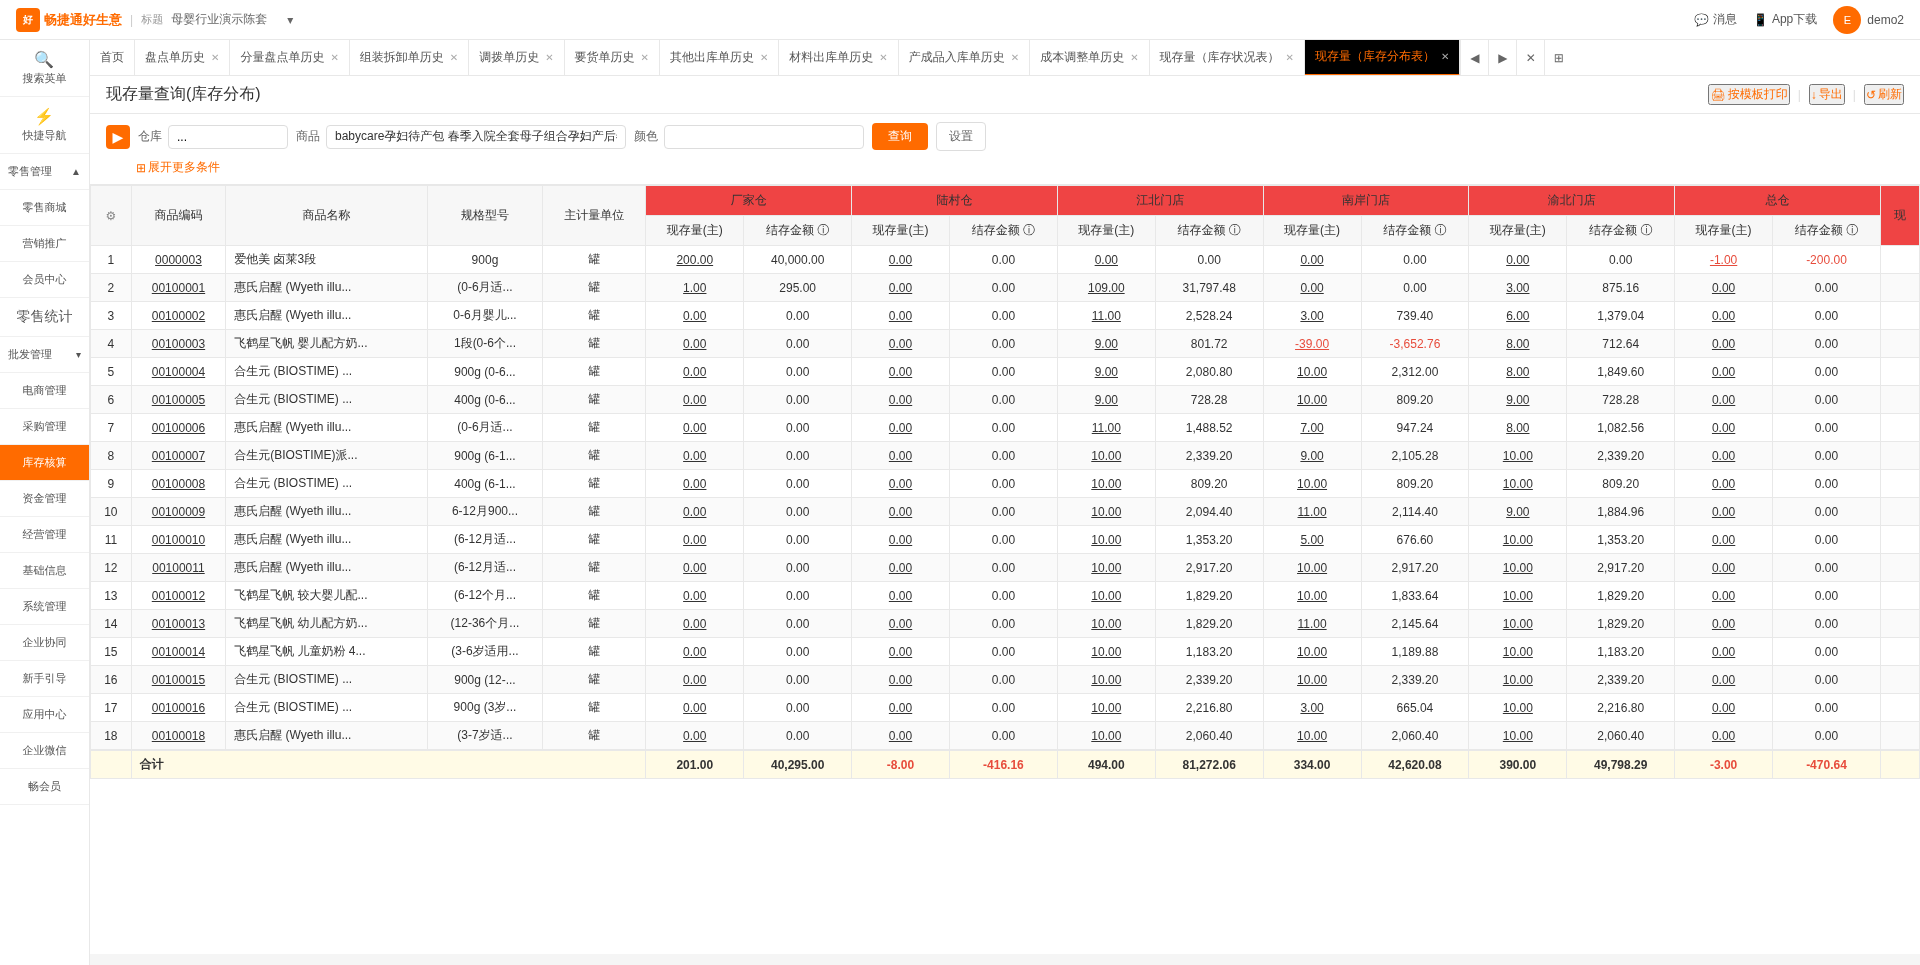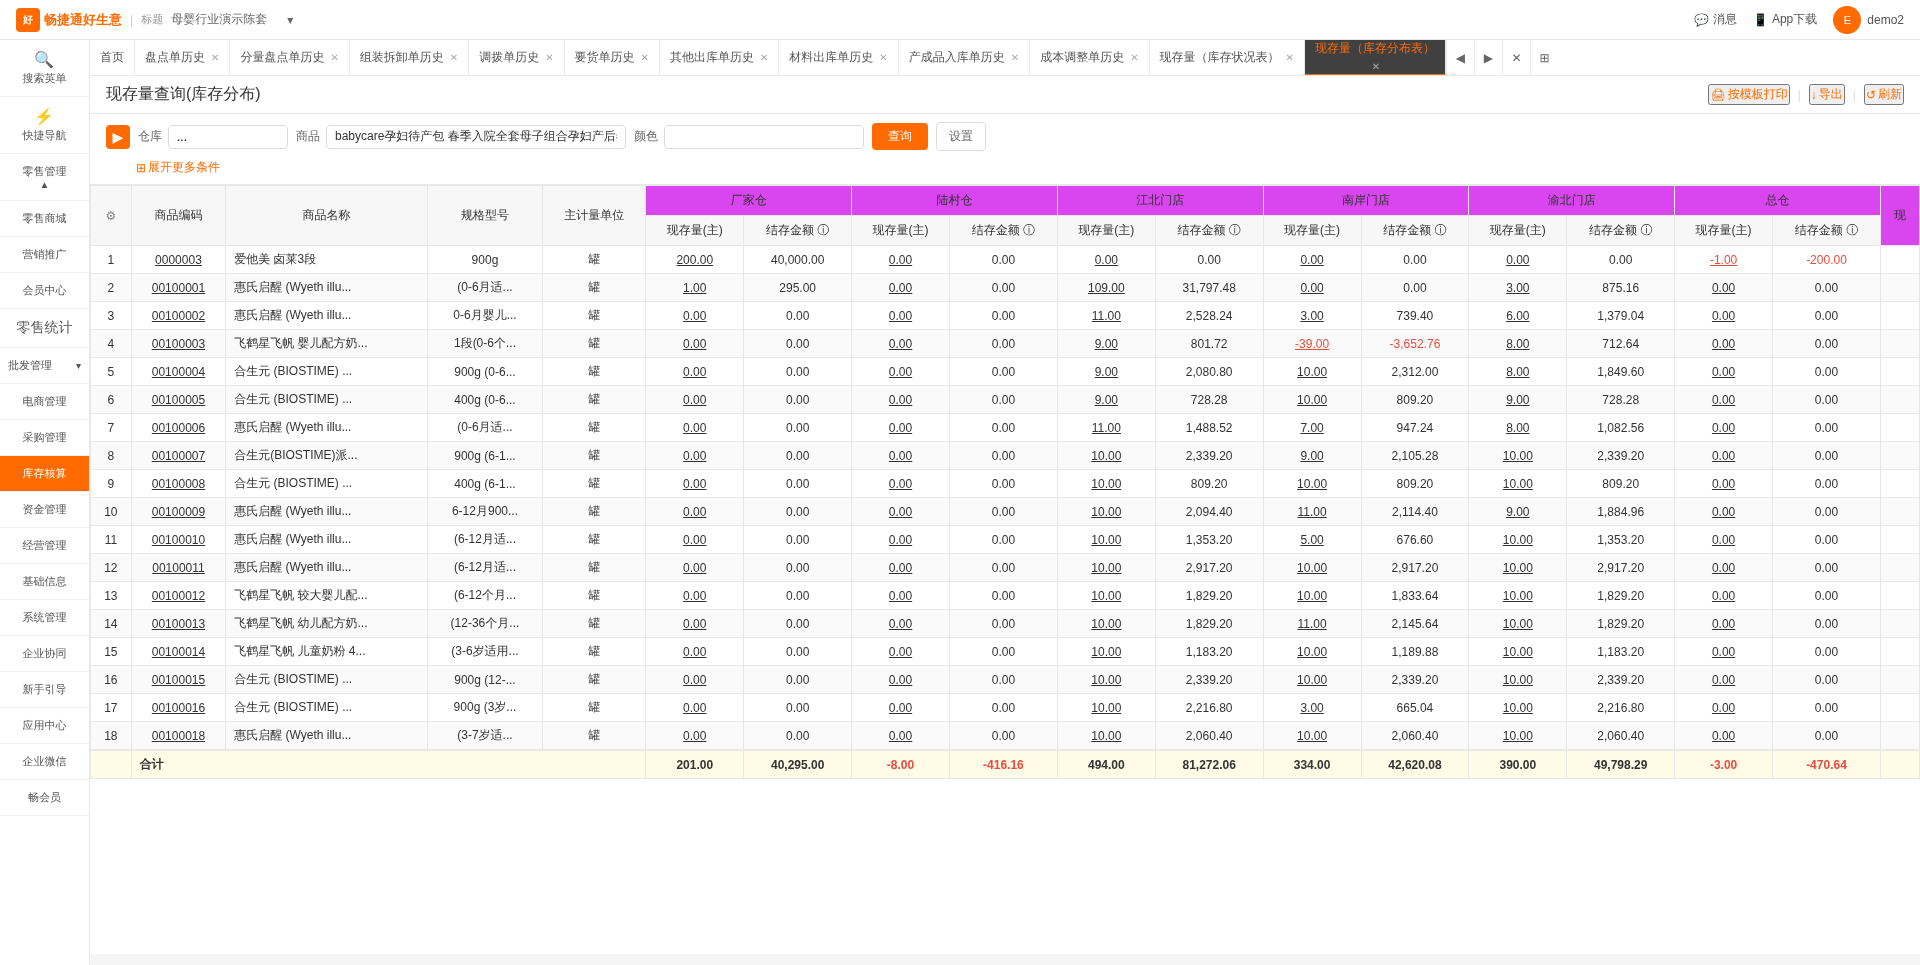--- a/index.html
+++ b/index.html
@@ -68,21 +68,21 @@
       display: flex;
       align-items: center;
       gap: 4px;
       white-space: nowrap;
       cursor: pointer;
       font-size: 12px;
       color: #555;
       border-right: 1px solid #e8e8e8;
       flex-shrink: 0;
     }
-    .tab-item.active { background: #404040; color: #ff6b00; border-bottom: 2px solid #ff6b00; flex-direction: column; }
+    .tab-item.active { background: #000000; color: #ff6b00; border-bottom: 2px solid #ff6b00; }
     .tab-item .close-btn { color: #aaa; font-size: 10px; cursor: pointer; margin-left: 2px; }
     .tab-nav-btn { width: 28px; height: 36px; display: flex; align-items: center; justify-content: center; cursor: pointer; color: #666; border-left: 1px solid #e8e8e8; flex-shrink: 0; }
 
     
     .main {
       position: fixed;
       top: 76px;
       left: 90px; right: 0; bottom: 0;
       overflow: hidden;
       background: #f5f5f5;
@@ -188,21 +188,21 @@
       text-align: center;
       font-weight: normal;
       color: #333;
       white-space: nowrap;
       position: sticky;
       top: 0;
       background: #f7f7f7;
       z-index: 10;
     }
     thead th.group-header {
-      background: #d946ef;
+      background: #ef4444;
     }
     tbody tr:nth-child(even) { background: #fafafa; }
     tbody td {
       border: 1px solid #e8e8e8;
       padding: 5px 8px;
       text-align: center;
       color: #333;
       white-space: nowrap;
     }
     tbody td.text-left { text-align: left; }
@@ -253,21 +253,21 @@
 
 <div class="sidebar">
   <div class="sidebar-item" style="font-size:11px;">
     <div class="menu-icon">🔍</div>
     <span>搜索英单</span>
   </div>
   <div class="sidebar-item" style="font-size:11px;">
     <div class="menu-icon">⚡</div>
     <span>快捷导航</span>
   </div>
-  <div class="sidebar-item has-sub" style="font-size:11px;flex-direction:column;">
+  <div class="sidebar-item has-sub" style="font-size:11px;">
     <span>零售管理</span>
     <span class="arrow">▲</span>
   </div>
   <div class="sidebar-item" style="font-size:11px;">
     <span>零售商城</span>
   </div>
   <div class="sidebar-item" style="font-size:11px;">
     <span>营销推广</span>
   </div>
   <div class="sidebar-item" style="font-size:11px;">

